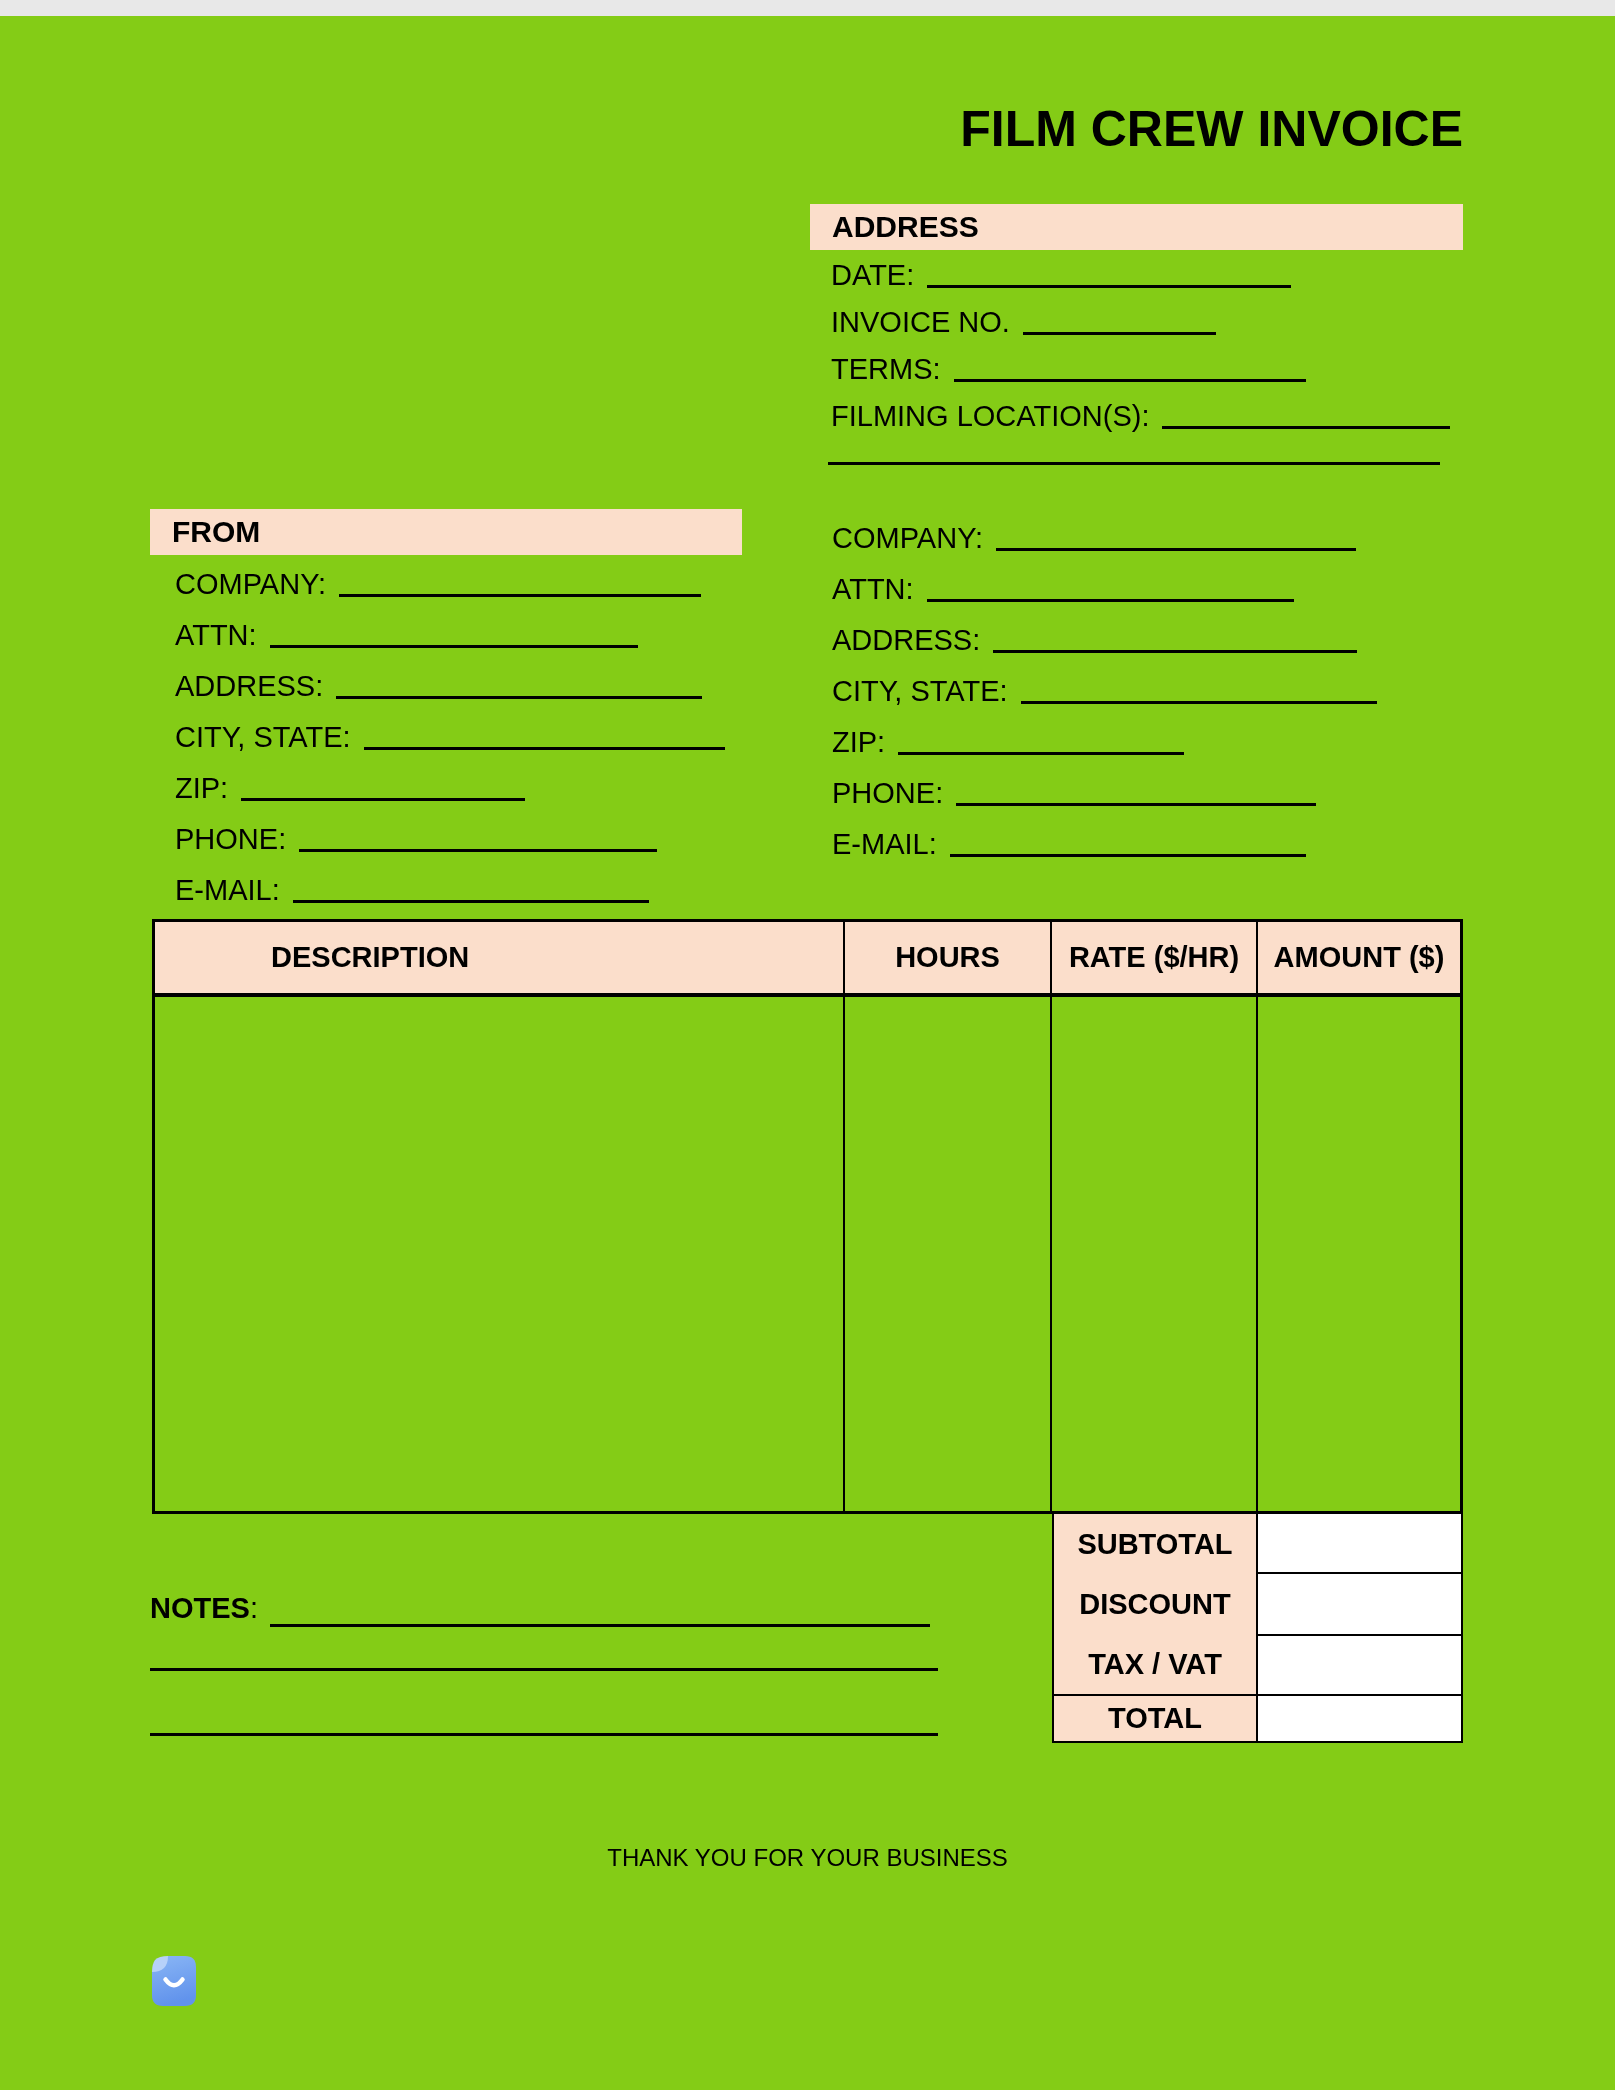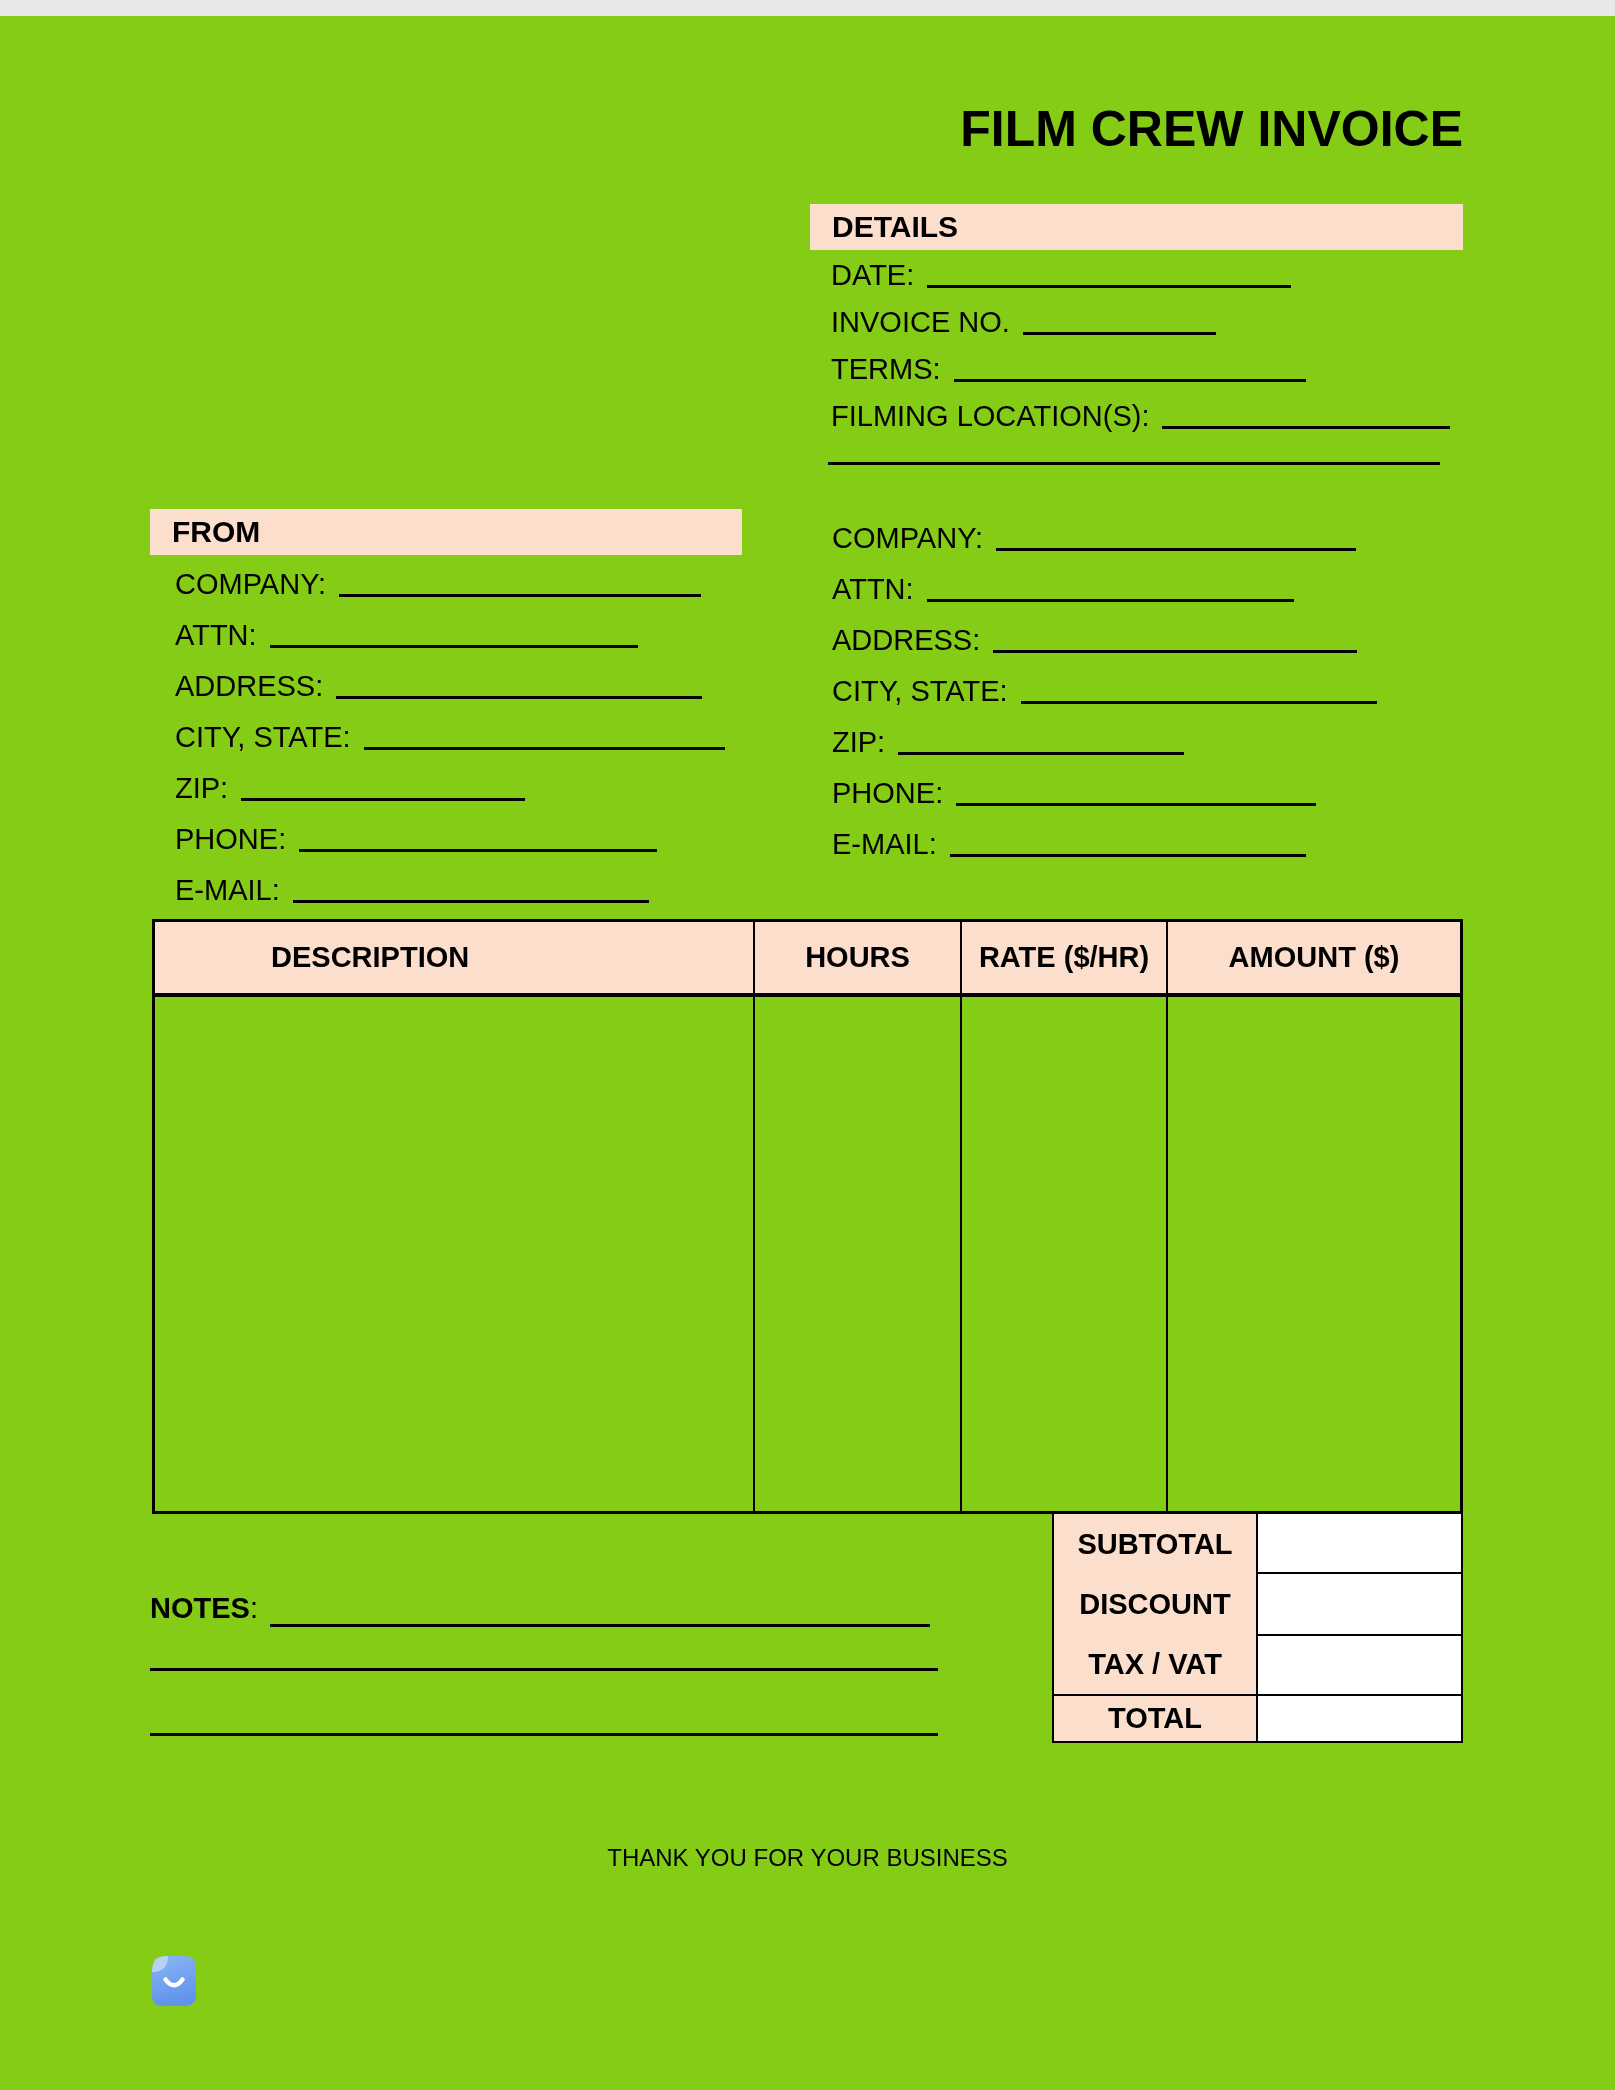--- a/index.html
+++ b/index.html
@@ -48,21 +48,21 @@
   .thead{
     display:flex;height:75px;box-sizing:border-box;border-bottom:4px solid #000;
     background:#fbdecb;font-weight:bold;font-size:29px;flex:none;
   }
   .th{
     display:flex;align-items:center;justify-content:center;
     border-right:2px solid #000;box-sizing:border-box;height:100%;
   }
   .tbody{flex:1;display:flex;}
   .td{border-right:2px solid #000;box-sizing:border-box;height:100%;}
-  .c1{width:600px;}.c2{width:207px;}.c3{width:206px;}.c4{flex:1;border-right:none;}
+  .c1{width:690px;}.c2{width:207px;}.c3{width:206px;}.c4{flex:1;border-right:none;}
   .th.c1{justify-content:flex-start;padding-left:116px;}
 
   
   .totals{position:absolute;left:1052px;top:1498px;display:flex;font-size:29px;}
   .tlabels{width:206px;box-sizing:border-box;}
   .tmerged{
     height:182px;background:#fbdecb;border:2px solid #000;border-top:none;
     box-sizing:border-box;display:flex;flex-direction:column;text-align:right;
   }
   .tmerged .tlab{flex:1;display:flex;align-items:center;justify-content:center;font-weight:bold;}
@@ -96,21 +96,21 @@
 </style>
 </head>
 <body>
 
 <div class="page">
 
   <h1 class="title">FILM CREW INVOICE</h1>
 
   <section class="details">
     <div class="bar">
-      <span>DETAILS</span>
+      <span>ADDRESS</span>
     </div>
     <div class="fieldrow">
       <span class="lbl">DATE:</span>
       <span class="uline" style="width:364px"></span>
     </div>
     <div class="fieldrow">
       <span class="lbl">INVOICE NO.</span>
       <span class="uline" style="width:193px"></span>
     </div>
     <div class="fieldrow">

